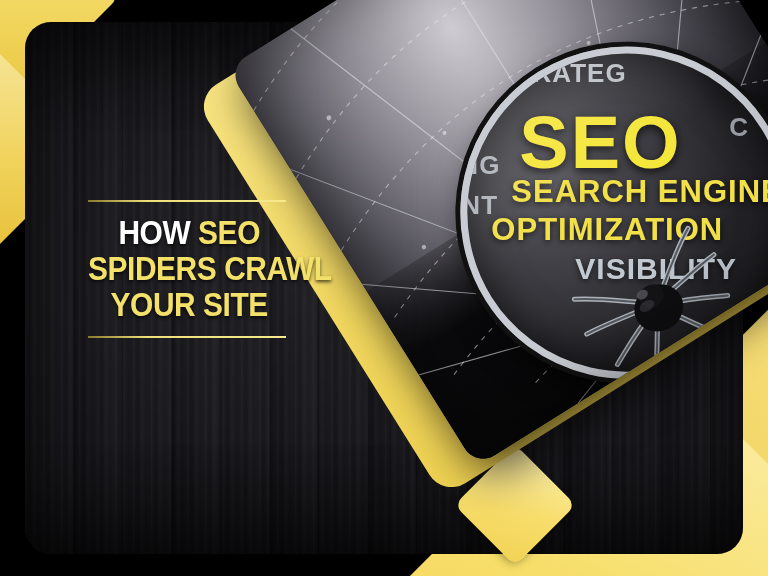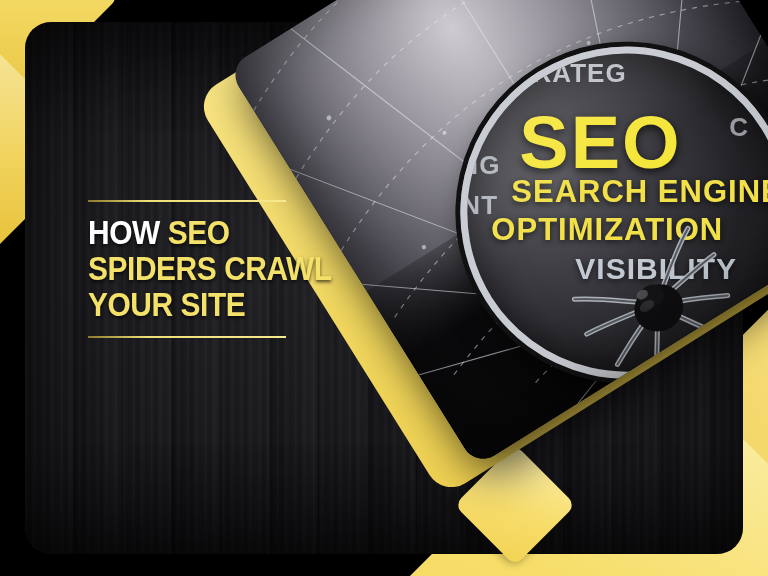--- a/index.html
+++ b/index.html
@@ -75,20 +75,21 @@
     position:absolute;inset:0;
     background:radial-gradient(ellipse at 35% 45%, rgba(255,255,255,.045) 0%, rgba(0,0,0,0) 55%),
                linear-gradient(180deg, rgba(0,0,0,.35) 0%, rgba(0,0,0,0) 22%, rgba(0,0,0,0) 78%, rgba(0,0,0,.45) 100%);
     pointer-events:none;
   }
 
   
   .headline{
     position:absolute;left:88px;top:200px;width:230px;
     z-index:40;
+    text-align:center;
   }
   .rule{
     height:2px;background:linear-gradient(90deg,#8d7a2e 0%,#efe07a 30%,#f6e98e 100%);
     width:198px;
   }
   .rule.top{margin-bottom:12px;}
   .rule.bottom{margin-top:14px;width:198px;}
 
   .h-line{
     font-family:"Liberation Sans Narrow","Liberation Sans",sans-serif;

